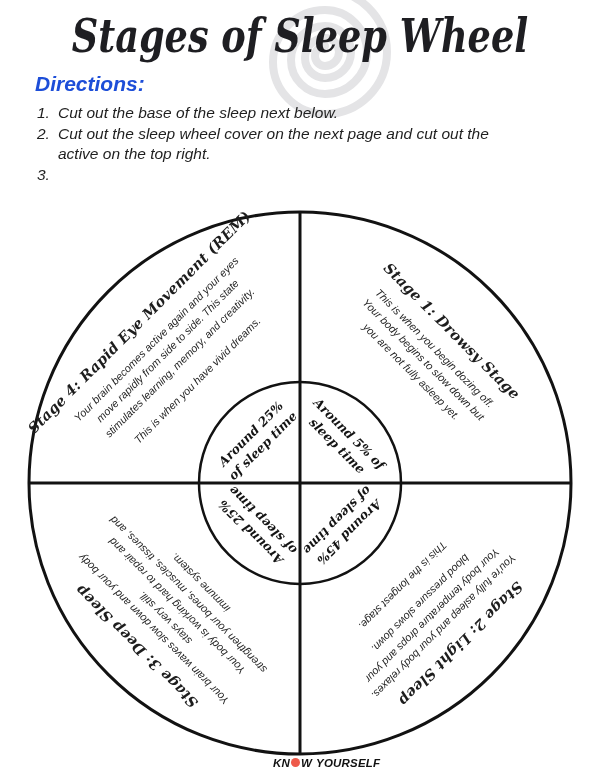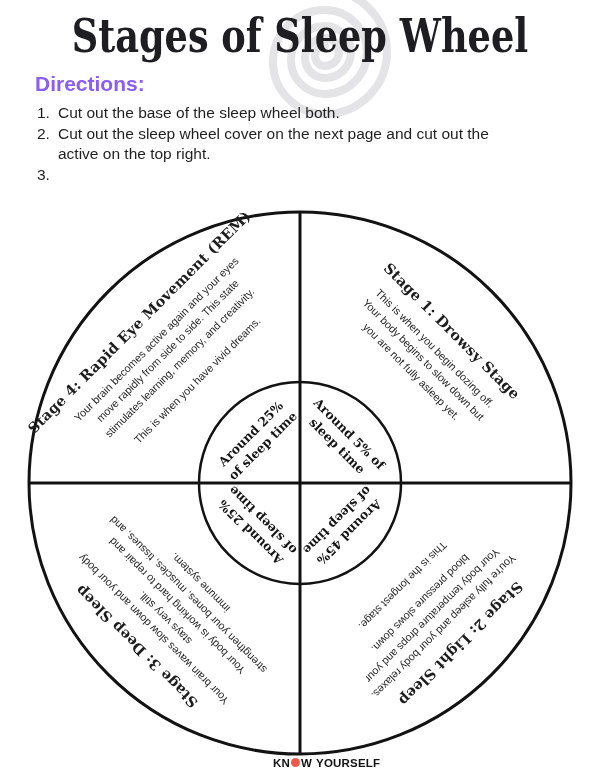--- a/index.html
+++ b/index.html
@@ -1,33 +1,34 @@
 <!DOCTYPE html>
 <html><head>
 <meta charset="utf-8">
 <style>
   html,body { margin:0; padding:0; background:#ffffff; }
   .page {
     position:relative; width:600px; height:777px; background:#ffffff;
     overflow:hidden; color:#1c1c1c;
     font-family:"Liberation Sans", sans-serif;
+    font-style:italic;
   }
 
   
   .watermark { position:absolute; left:255px; top:-18px; z-index:0; }
   .page-title {
     position:absolute; left:0; top:10px; width:600px; margin:0;
     text-align:center; z-index:1;
     font-family:"DejaVu Serif", serif; font-weight:700; font-size:47px;
     line-height:1.1; color:#1e1e22; letter-spacing:0px;
     transform:scaleX(0.78); transform-origin:50% 0;
   }
   .directions-heading {
     position:absolute; left:35px; top:72px; margin:0;
-    font-size:21px; font-weight:700; color:#8b5cf6;
+    font-size:21px; font-weight:700; color:#1d4ed8;
   }
   .steps { position:absolute; left:37px; top:103px; width:516px; }
   .step { display:flex; font-size:15.5px; line-height:20.5px; color:#1f1f1f; }
   .step-num { flex:0 0 21px; }
   .step-text { max-width:462px; }
 
   
   .wheel { position:absolute; left:26px; top:209px; width:548px; height:548px; }
   .wheel-svg { position:absolute; left:0; top:0; }
 
@@ -81,21 +82,21 @@
              A14,14 0 0 1 70,84 A10,10 0 0 1 70,64" fill="none" stroke="#e4e4e6" stroke-width="8" stroke-linecap="round"></path>
   </svg>
 
   <h1 class="page-title">Stages of Sleep Wheel</h1>
 
   <h2 class="directions-heading">Directions:</h2>
 
   <div class="steps">
     <div class="step">
       <span class="step-num">1.</span>
-      <span class="step-text">Cut out the base of the sleep wheel both.</span>
+      <span class="step-text">Cut out the base of the sleep next below.</span>
     </div>
     <div class="step">
       <span class="step-num">2.</span>
       <span class="step-text">Cut out the sleep wheel cover on the next page and cut out the active on the top right.</span>
     </div>
     <div class="step">
       <span class="step-num">3.</span>
     </div>
   </div>
 

